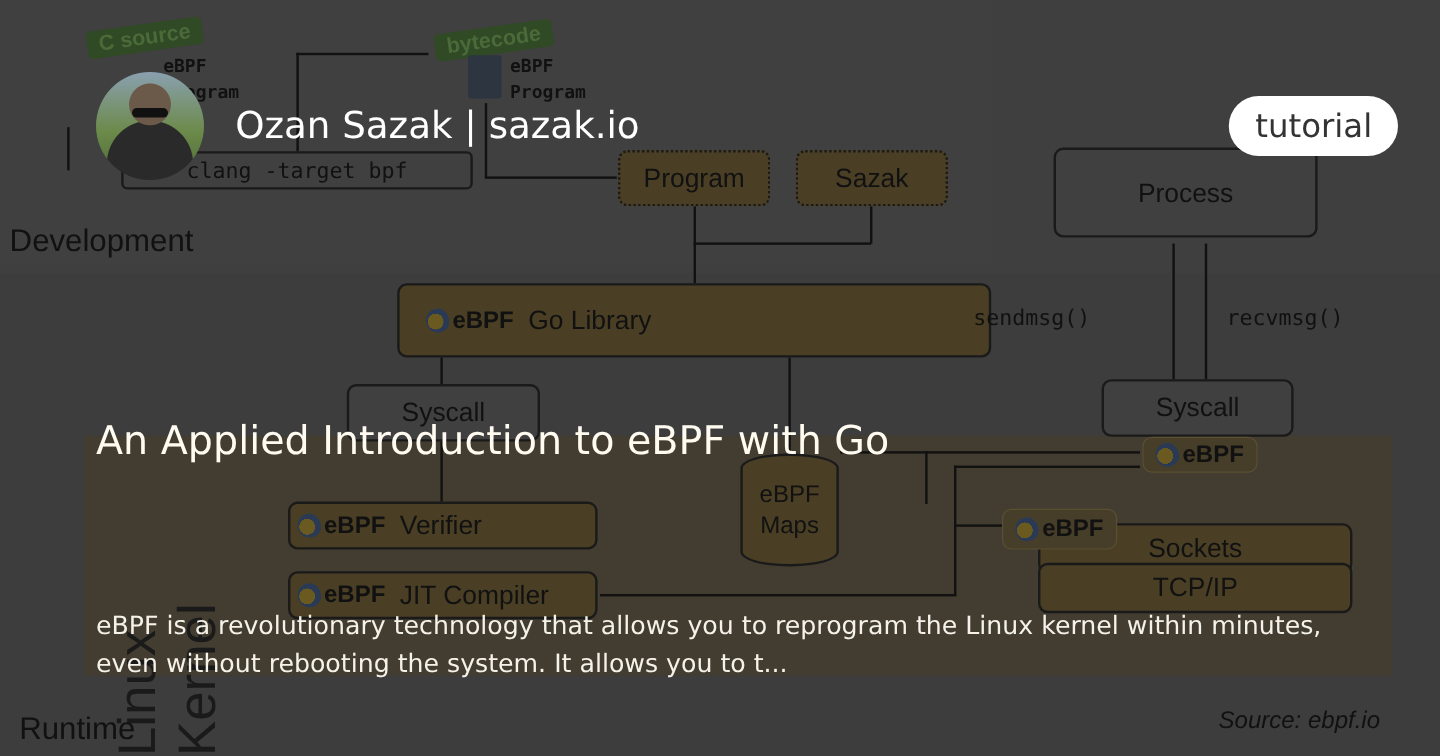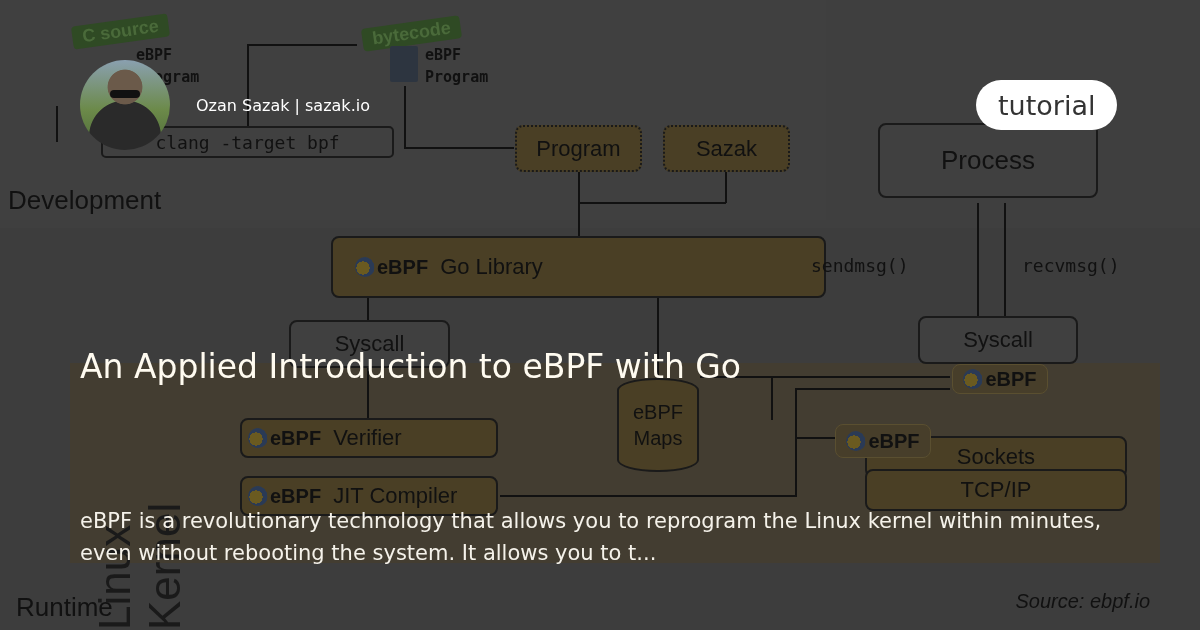--- a/index.html
+++ b/index.html
@@ -26,22 +26,22 @@
     .section-label { position: absolute; font-family: "Liberation Sans", sans-serif; font-size: 26px; color: #111; }
     .vert { position: absolute; writing-mode: vertical-rl; transform: rotate(180deg); font-family: "Liberation Sans", sans-serif; font-size: 44px; color: #1a1a1a; }
 
     .overlay { position: absolute; inset: 0; }
     .author { position: absolute; left: 80px; top: 60px; display: flex; align-items: center; }
     .avatar { width: 90px; height: 90px; border-radius: 50%; overflow: hidden; position: relative;
               background: radial-gradient(circle at 50% 30%, #6b5a4a 0 22%, transparent 23%),
                           radial-gradient(circle at 50% 85%, #2a2a2a 0 40%, transparent 41%),
                           linear-gradient(180deg, #8aa0b0 0%, #6c8a4a 55%, #4e6a38 100%); }
     .avatar .glasses { position: absolute; left: 30px; top: 30px; width: 30px; height: 8px; background: #111; border-radius: 4px; }
-    .author-name { color: #ffffff; font-size: 16px; margin-left: 26px; font-family: "DejaVu Sans", sans-serif; }
-    .pill { position: absolute; left: 976px; top: 80px; height: 50px; padding: 0 22px; border-radius: 25px; background: #ffffff;
+    .author-name { color: #ffffff; font-size: 31px; margin-left: 26px; font-family: "DejaVu Sans", sans-serif; }
+    .pill { position: absolute; left: 1024px; top: 80px; height: 50px; padding: 0 22px; border-radius: 25px; background: #ffffff;
             color: #333; font-size: 27px; display: flex; align-items: center; font-family: "DejaVu Sans", sans-serif; }
     .title { position: absolute; left: 80px; top: 336px; width: 900px; color: #fffbf0; font-size: 33px; line-height: 62px; font-family: "DejaVu Sans", sans-serif; }
     .desc { position: absolute; left: 80px; top: 505px; width: 1060px; color: #f5f2ea; font-size: 21px; line-height: 32px; font-family: "DejaVu Sans", sans-serif; }
     .source { position: absolute; right: 50px; top: 590px; font-style: italic; font-family: "Liberation Sans", sans-serif; font-size: 20px; color: #111; }
   </style>
 </head>
 <body>
 
 <div class="bg">
   <div class="band-dev"></div>
@@ -86,21 +86,21 @@
     <span>Go Library</span>
   </div>
 
   <div class="box grey" style="left:289px;top:320px;width:161px;height:48px;">
       <span>Syscall</span>
     </div>
   <div class="line" style="left:367px;top:298px;width:2px;height:22px;"></div>
   <div class="line" style="left:367px;top:368px;width:2px;height:50px;"></div>
   <div class="line" style="left:657px;top:298px;width:2px;height:90px;"></div>
 
-  <div class="box grey" style="left:878px;top:123px;width:220px;height:75px;font-size:26px;">
+  <div class="box grey" style="left:878px;top:123px;width:220px;height:75px;font-size:22px;">
       <span>Process</span>
     </div>
   <div class="line" style="left:977px;top:203px;width:2px;height:113px;"></div>
   <div class="line" style="left:1004px;top:203px;width:2px;height:113px;"></div>
   <div class="mono" style="left:811px;top:255px;text-align:center;">sendmsg()</div>
   <div class="mono" style="left:1022px;top:255px;">recvmsg()</div>
   <div class="box grey" style="left:918px;top:316px;width:160px;height:48px;">
       <span>Syscall</span>
     </div>
 

